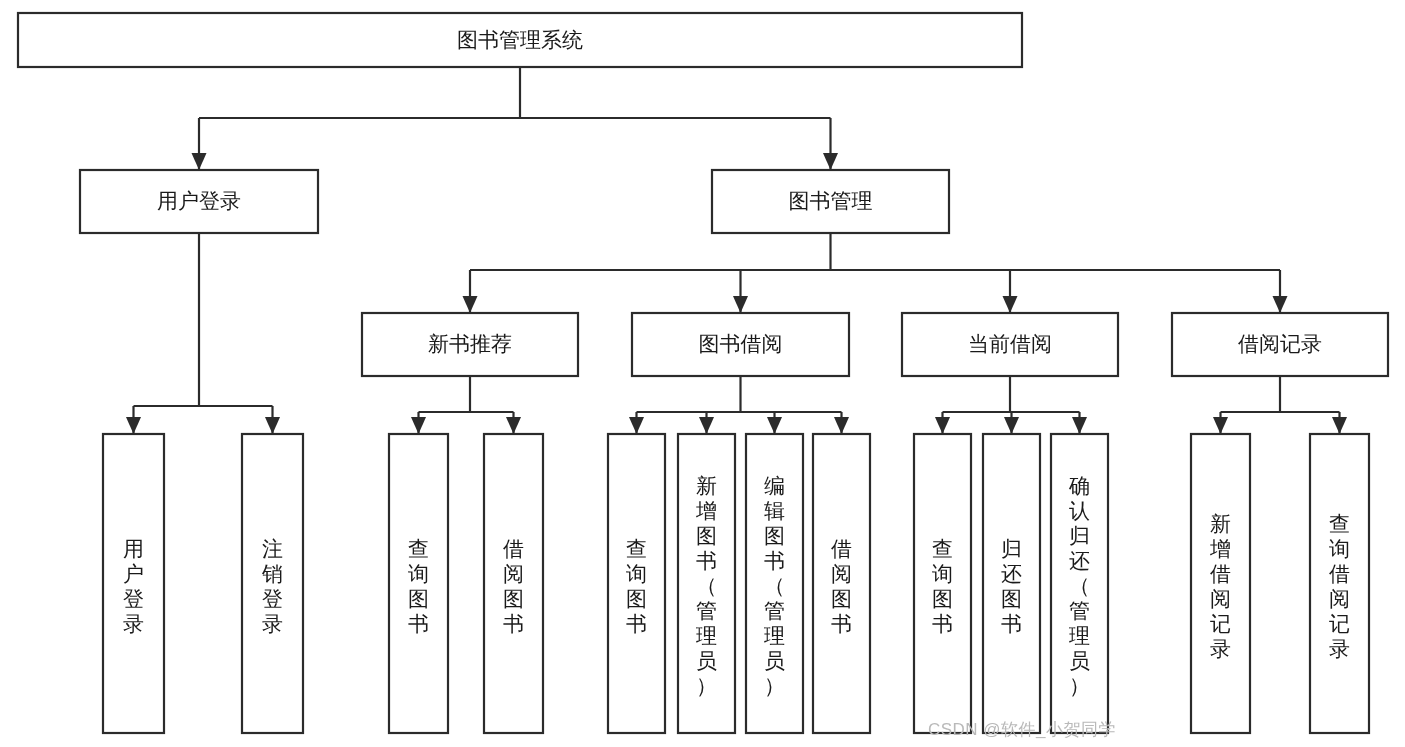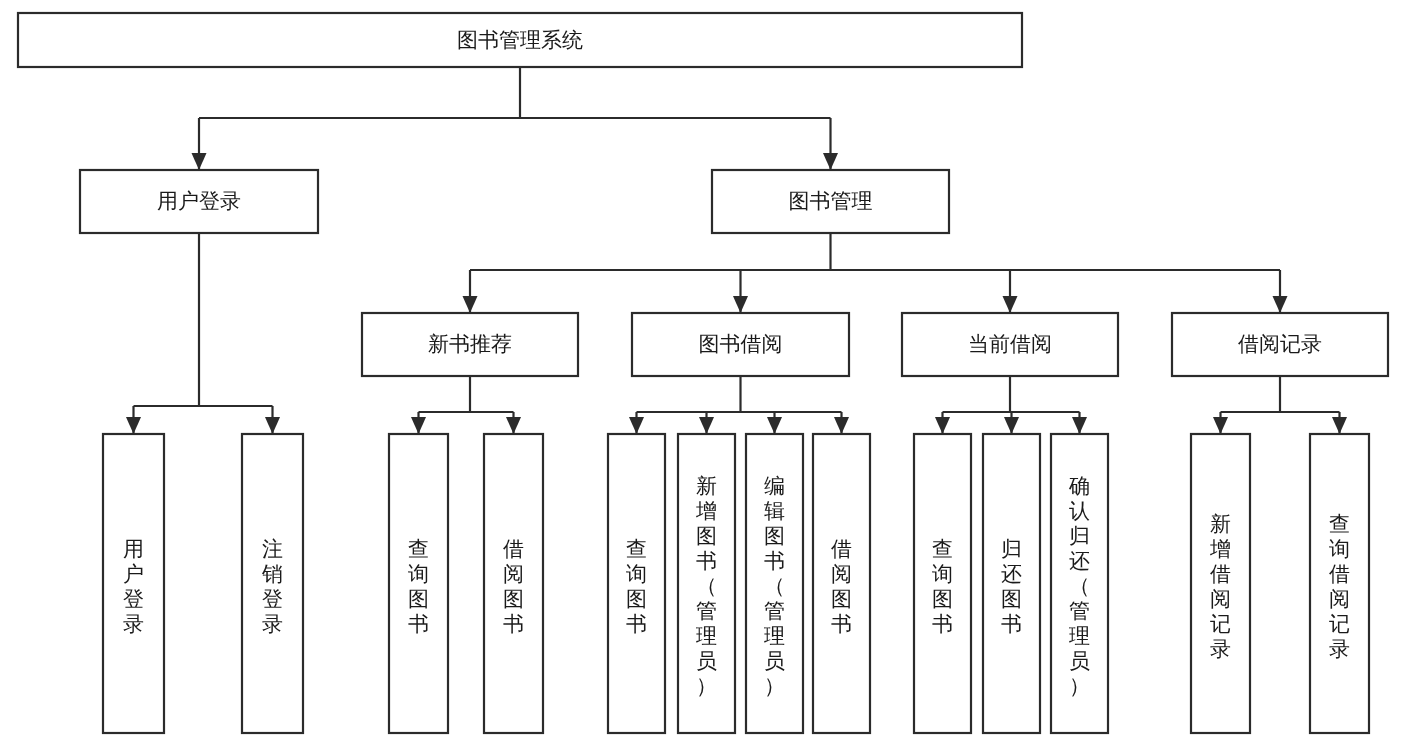--- a/index.html
+++ b/index.html
@@ -243,14 +243,15 @@
           <text x="1339.5" y="525" class="node-label-h">查</text>
           <text x="1339.5" y="550" class="node-label-h">询</text>
           <text x="1339.5" y="575" class="node-label-h">借</text>
           <text x="1339.5" y="600" class="node-label-h">阅</text>
           <text x="1339.5" y="625" class="node-label-h">记</text>
           <text x="1339.5" y="650" class="node-label-h">录</text>
         </g>
       </g>
   </svg>
 
+  <div class="watermark">CSDN @软件_小贺同学</div>
 
 </div>
 
 </body></html>

